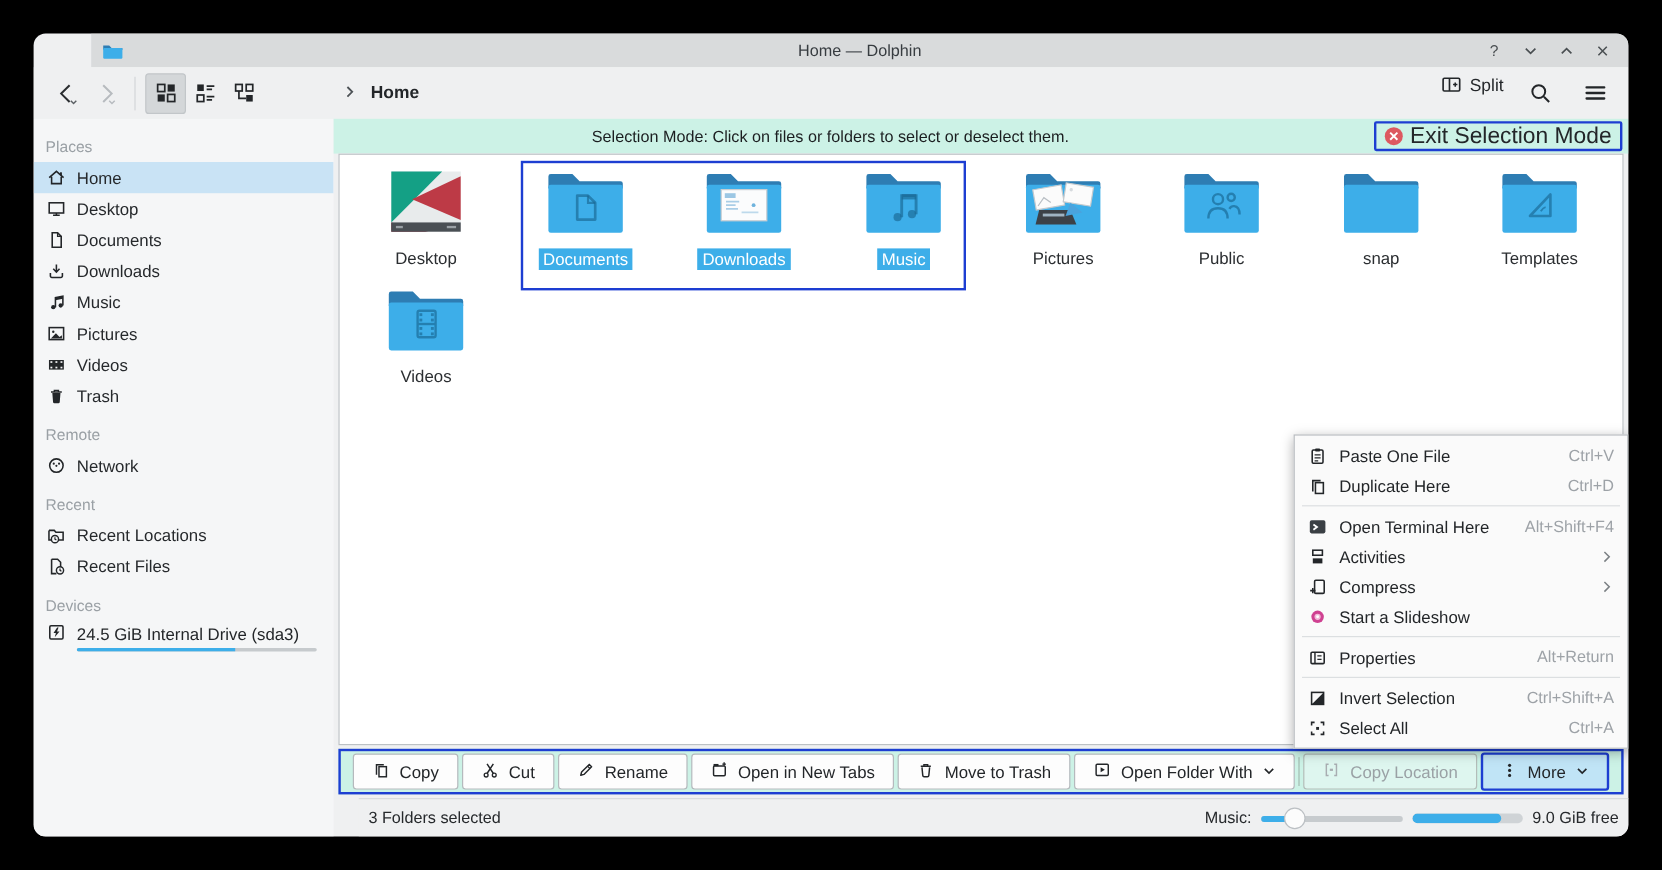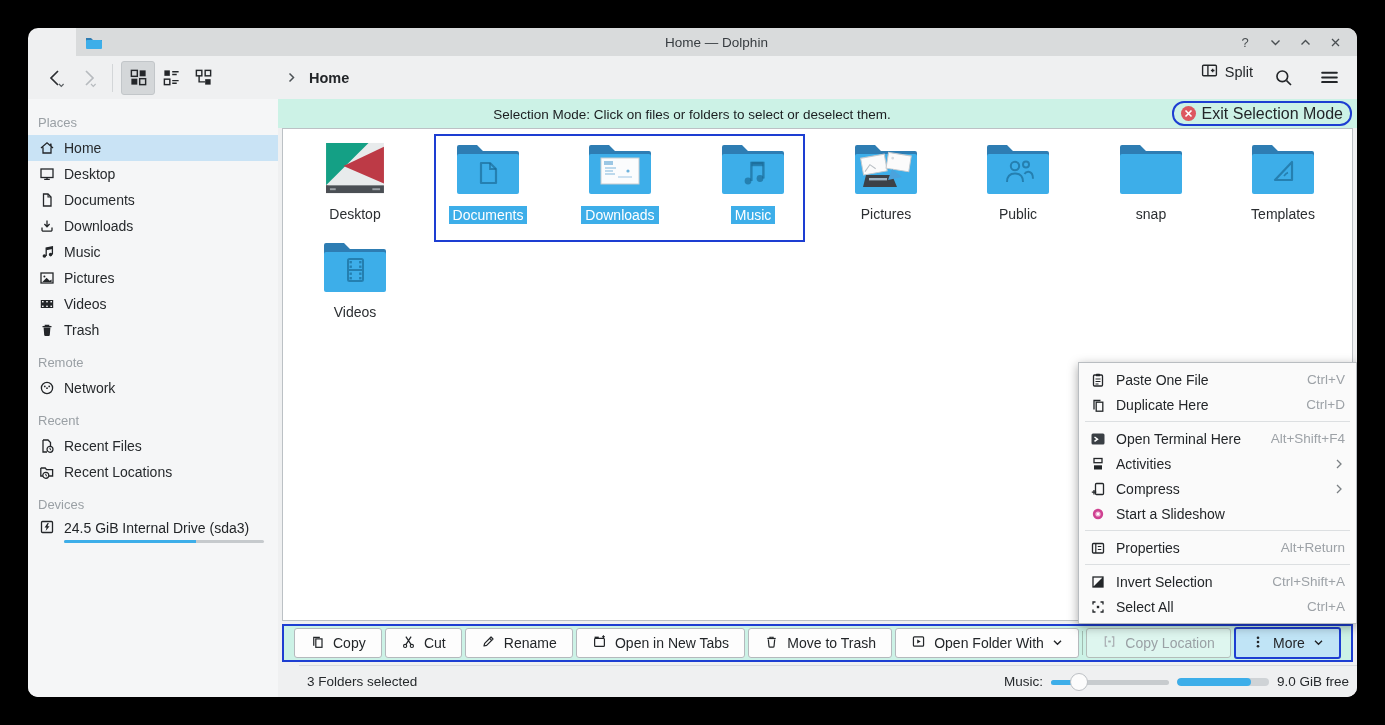--- a/index.html
+++ b/index.html
@@ -34,21 +34,21 @@
   .sitem .sico{display:flex;width:16px;justify-content:center;flex:0 0 16px;}
   .devwrap{padding-left:11px;}
   .devrow{display:flex;align-items:center;gap:9px;height:22px;font-size:14px;}
   .devbar{margin-left:25px;margin-top:1px;width:200px;height:3px;background:#c6cacd;border-radius:2px;overflow:hidden;}
   .devbar .fill{width:66%;height:100%;background:#3daee9;}
 
   .main{flex:1;display:flex;flex-direction:column;min-width:0;position:relative;}
   .banner{height:29px;flex:0 0 auto;background:#ccf2e6;position:relative;}
   .banner .msg{position:absolute;left:414px;top:50%;transform:translate(-50%,-50%);font-size:13.5px;color:#1b1e20;white-space:nowrap;}
   .exitbtn{position:absolute;right:5px;top:2px;height:21px;display:flex;align-items:center;gap:6px;
-           border:2px solid #1d3ed2;border-radius:12px;padding:0 7px;font-size:16px;background:transparent;justify-content:center;}
+           border:2px solid #1d3ed2;border-radius:2px;padding:0 7px;font-size:19px;background:transparent;justify-content:center;}
   .exitico{width:15px;height:15px;border-radius:50%;background:#dd5860;display:flex;align-items:center;justify-content:center;}
 
   .view{flex:1;margin:0 4px;background:#fff;border:1px solid #bcc1c5;position:relative;overflow:hidden;}
   .cell{position:absolute;width:124px;display:flex;flex-direction:column;align-items:center;}
   .cell .flabel{margin-top:7px;font-size:14px;color:#2b2e31;white-space:nowrap;}
   .cell .flabel.sel{background:#3daee9;color:#fff;padding:1px 4px;}
   .selrect{position:absolute;left:151px;top:5px;width:367px;height:104px;border:2px solid #1d3ed2;pointer-events:none;}
 
   
   .cmenu{position:absolute;left:1050px;top:334px;width:277px;background:#fafafa;border:1px solid #b9bdc1;
@@ -280,37 +280,37 @@
                 <circle cx="10.2" cy="6.4" r=".9" fill="#232629"></circle>
               </svg>
             </span>
           <span>Network</span>
         </div>
 
         <div class="shead" style="margin-top:6px;">Recent</div>
         <div class="sitem">
           <span class="sico">
               <svg width="16" height="16" viewBox="0 0 16 16">
-                <path d="M4 2 h5 l2.5 2.5 V9 M4 2 v12 h4" fill="none" stroke="#232629" stroke-width="1.3"></path>
-                <circle cx="11" cy="11.3" r="3" fill="#f5f6f7" stroke="#232629" stroke-width="1.2"></circle>
-                <path d="M11 9.8 v1.5 l1.2 .8" fill="none" stroke="#232629" stroke-width="1"></path>
-              </svg>
-            </span>
-          <span>Recent Files</span>
-        </div>
-        <div class="sitem">
-          <span class="sico">
-              <svg width="16" height="16" viewBox="0 0 16 16">
                 <path d="M1.8 4 h4.4 l1.4 1.6 h6 V12 H8" fill="none" stroke="#232629" stroke-width="1.3"></path>
                 <path d="M1.8 4 V12 h3" fill="none" stroke="#232629" stroke-width="1.3"></path>
                 <circle cx="6.8" cy="11.3" r="3" fill="#f5f6f7" stroke="#232629" stroke-width="1.2"></circle>
                 <path d="M6.8 9.8 v1.5 l1.2 .8" fill="none" stroke="#232629" stroke-width="1"></path>
               </svg>
             </span>
           <span>Recent Locations</span>
+        </div>
+        <div class="sitem">
+          <span class="sico">
+              <svg width="16" height="16" viewBox="0 0 16 16">
+                <path d="M4 2 h5 l2.5 2.5 V9 M4 2 v12 h4" fill="none" stroke="#232629" stroke-width="1.3"></path>
+                <circle cx="11" cy="11.3" r="3" fill="#f5f6f7" stroke="#232629" stroke-width="1.2"></circle>
+                <path d="M11 9.8 v1.5 l1.2 .8" fill="none" stroke="#232629" stroke-width="1"></path>
+              </svg>
+            </span>
+          <span>Recent Files</span>
         </div>
 
         <div class="shead" style="margin-top:6px;">Devices</div>
         <div class="devwrap">
           <div class="devrow">
             <span class="sico"><svg width="16" height="16" viewBox="0 0 16 16">
                   <rect x="2.5" y="2.5" width="11" height="11" rx="1" fill="none" stroke="#232629" stroke-width="1.3"></rect>
                   <path d="M8.6 4 L5.6 8.6 h2 L6.6 12 L10.6 7.2 h-2.1 L9.8 4 z" fill="#232629"></path>
                 </svg></span>
             <span>24.5 GiB Internal Drive (sda3)</span>

